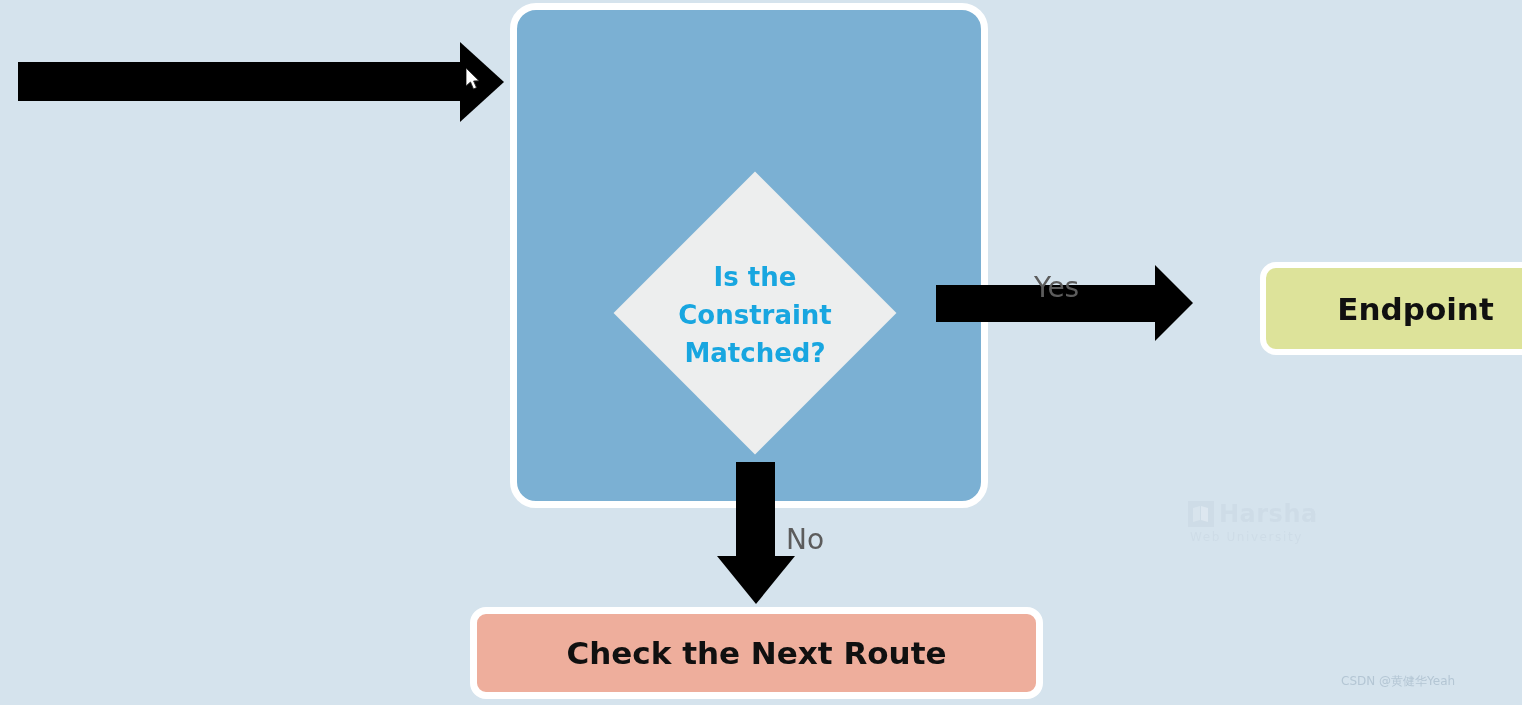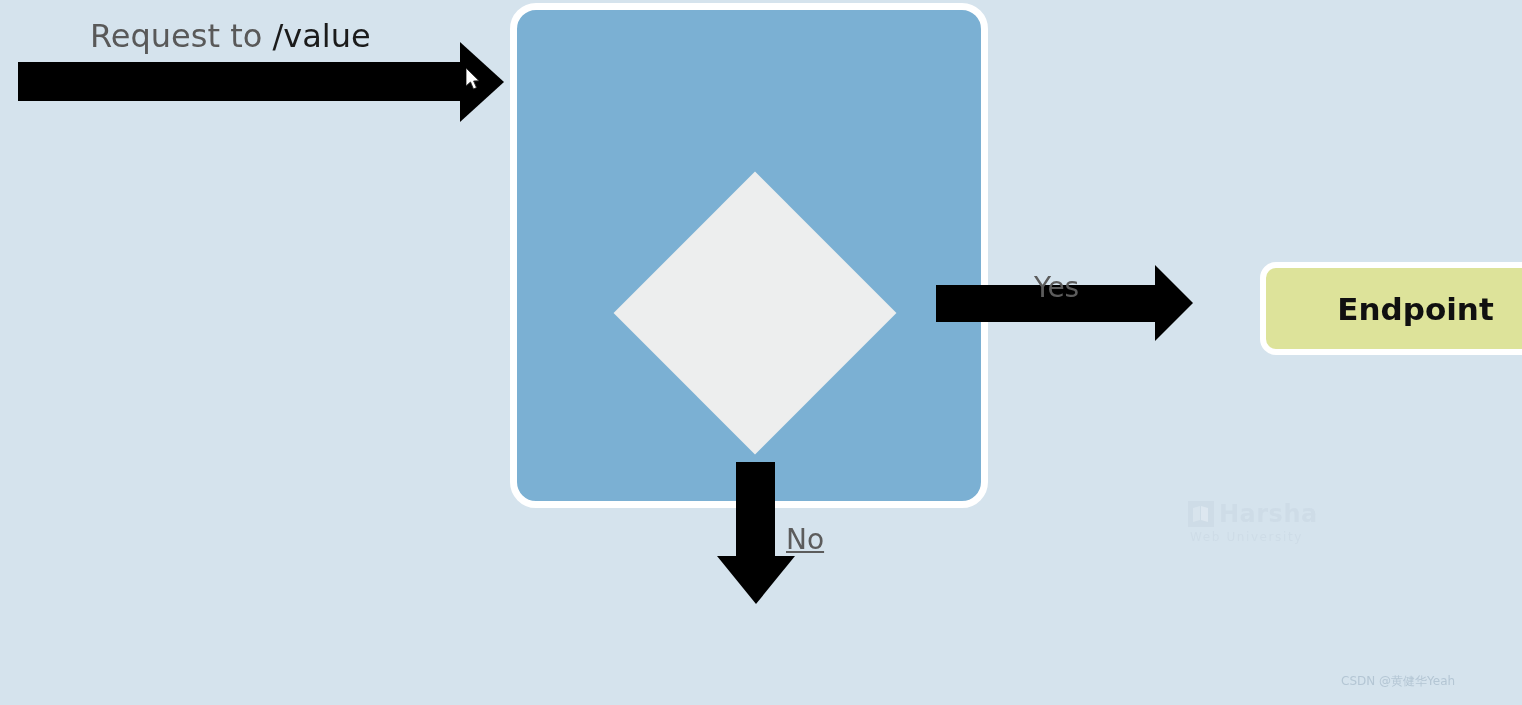--- a/index.html
+++ b/index.html
@@ -143,21 +143,20 @@
     border-left: 39px solid transparent;
     border-right: 39px solid transparent;
     border-top: 48px solid #000000;
   }
   .no-label {
     position: absolute;
     left: 786px;
     top: 523px;
     font-size: 28px;
     color: #5c5c5c;
-    text-decoration: underline;
   }
 
   
   .endpoint-box {
     position: absolute;
     left: 1260px;
     top: 262px;
     width: 311px;
     height: 93px;
     background: #dde39a;
@@ -253,38 +252,43 @@
     height: 24px;
   }
 </style>
 </head>
 <body>
 
 <div id="stage">
 
   <div class="req-arrow-shaft"></div>
   <div class="req-arrow-head"></div>
-  <div class="req-label"><span>Request to </span><span class="path">/value</span></div>
 
   <div class="routing-box"></div>
 
   <div class="diamond"></div>
+  <div class="diamond-label">Is the
+Constraint
+Matched?</div>
 
   <div class="yes-arrow-shaft"></div>
   <div class="yes-arrow-head"></div>
   <div class="yes-label">Yes</div>
 
   <div class="no-arrow-shaft"></div>
   <div class="no-arrow-head"></div>
   <div class="no-label">No</div>
 
   <div class="endpoint-box">
     <span class="endpoint-label">Endpoint</span>
   </div>
 
+  <div class="nextroute-box">
+    <span class="nextroute-label">Check the Next Route</span>
+  </div>
 
   <div class="harsha-watermark">
     <div class="harsha-row">
       <span class="harsha-logo">
         <svg width="20" height="20" viewBox="0 0 20 20" aria-hidden="true">
           <polygon points="2,4 9,2 9,16 2,18" fill="#dce6ee"></polygon>
           <polygon points="10,2 17,4 17,18 10,16" fill="#e7eef4"></polygon>
         </svg>
       </span>
       <span class="harsha-name">Harsha</span>

